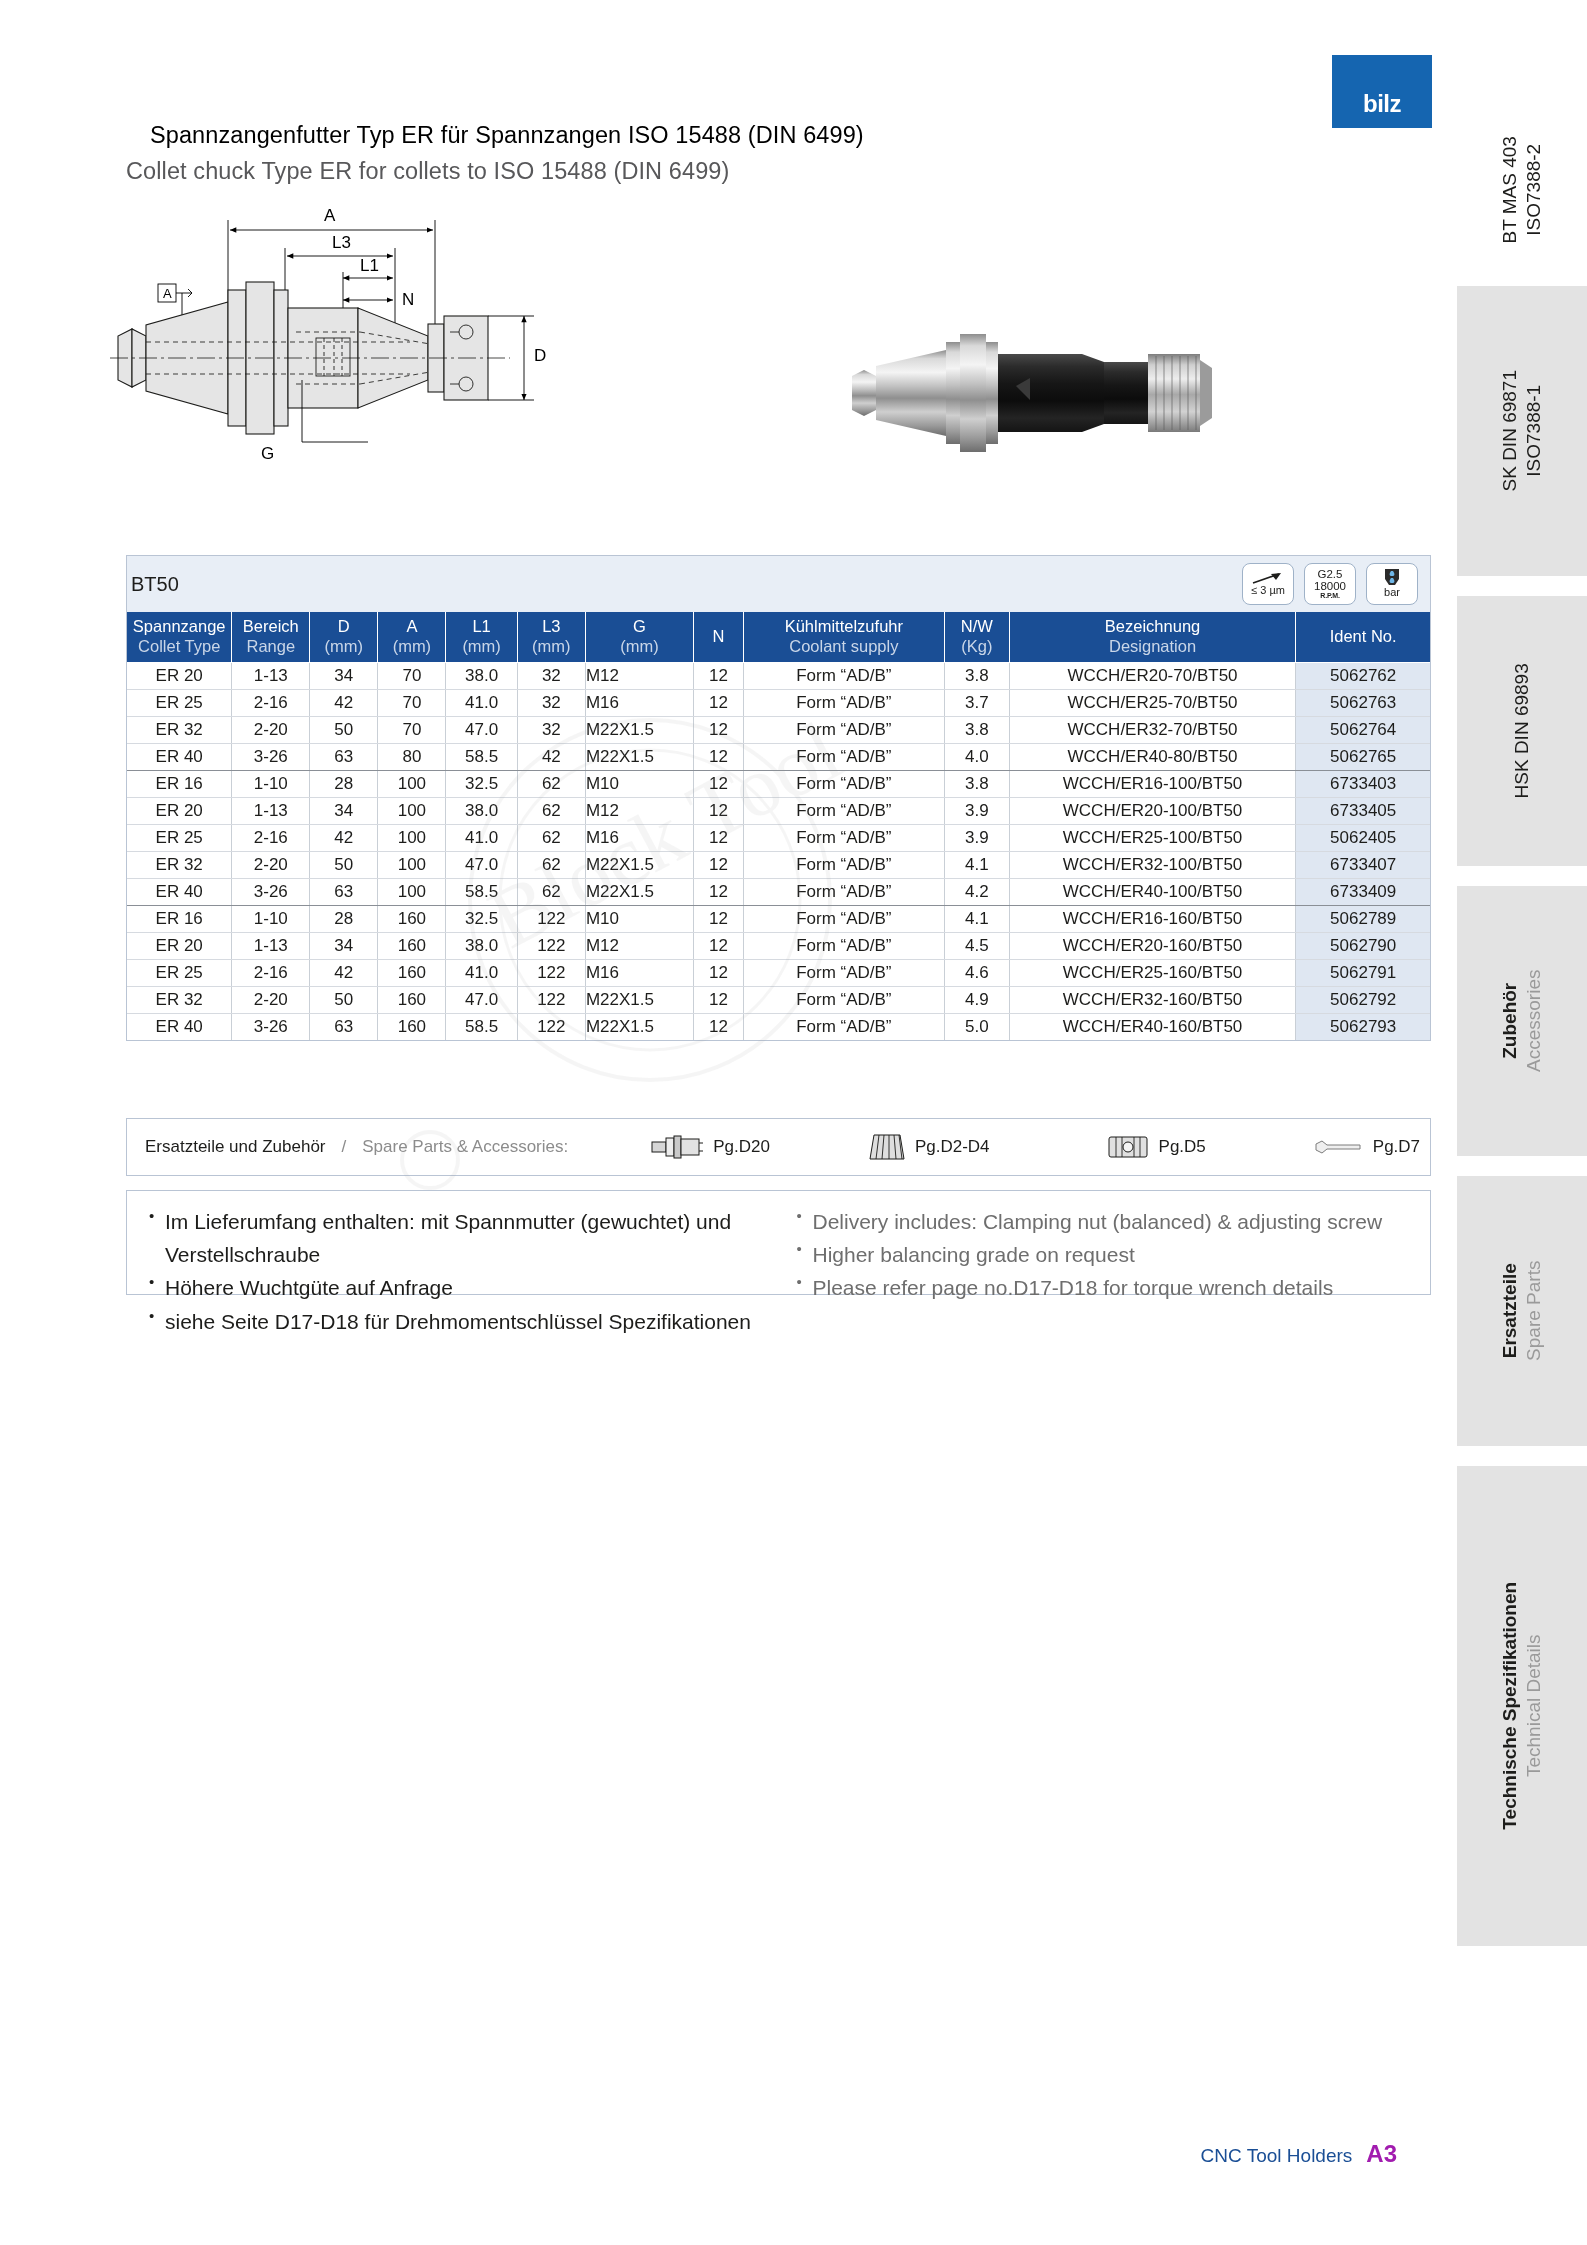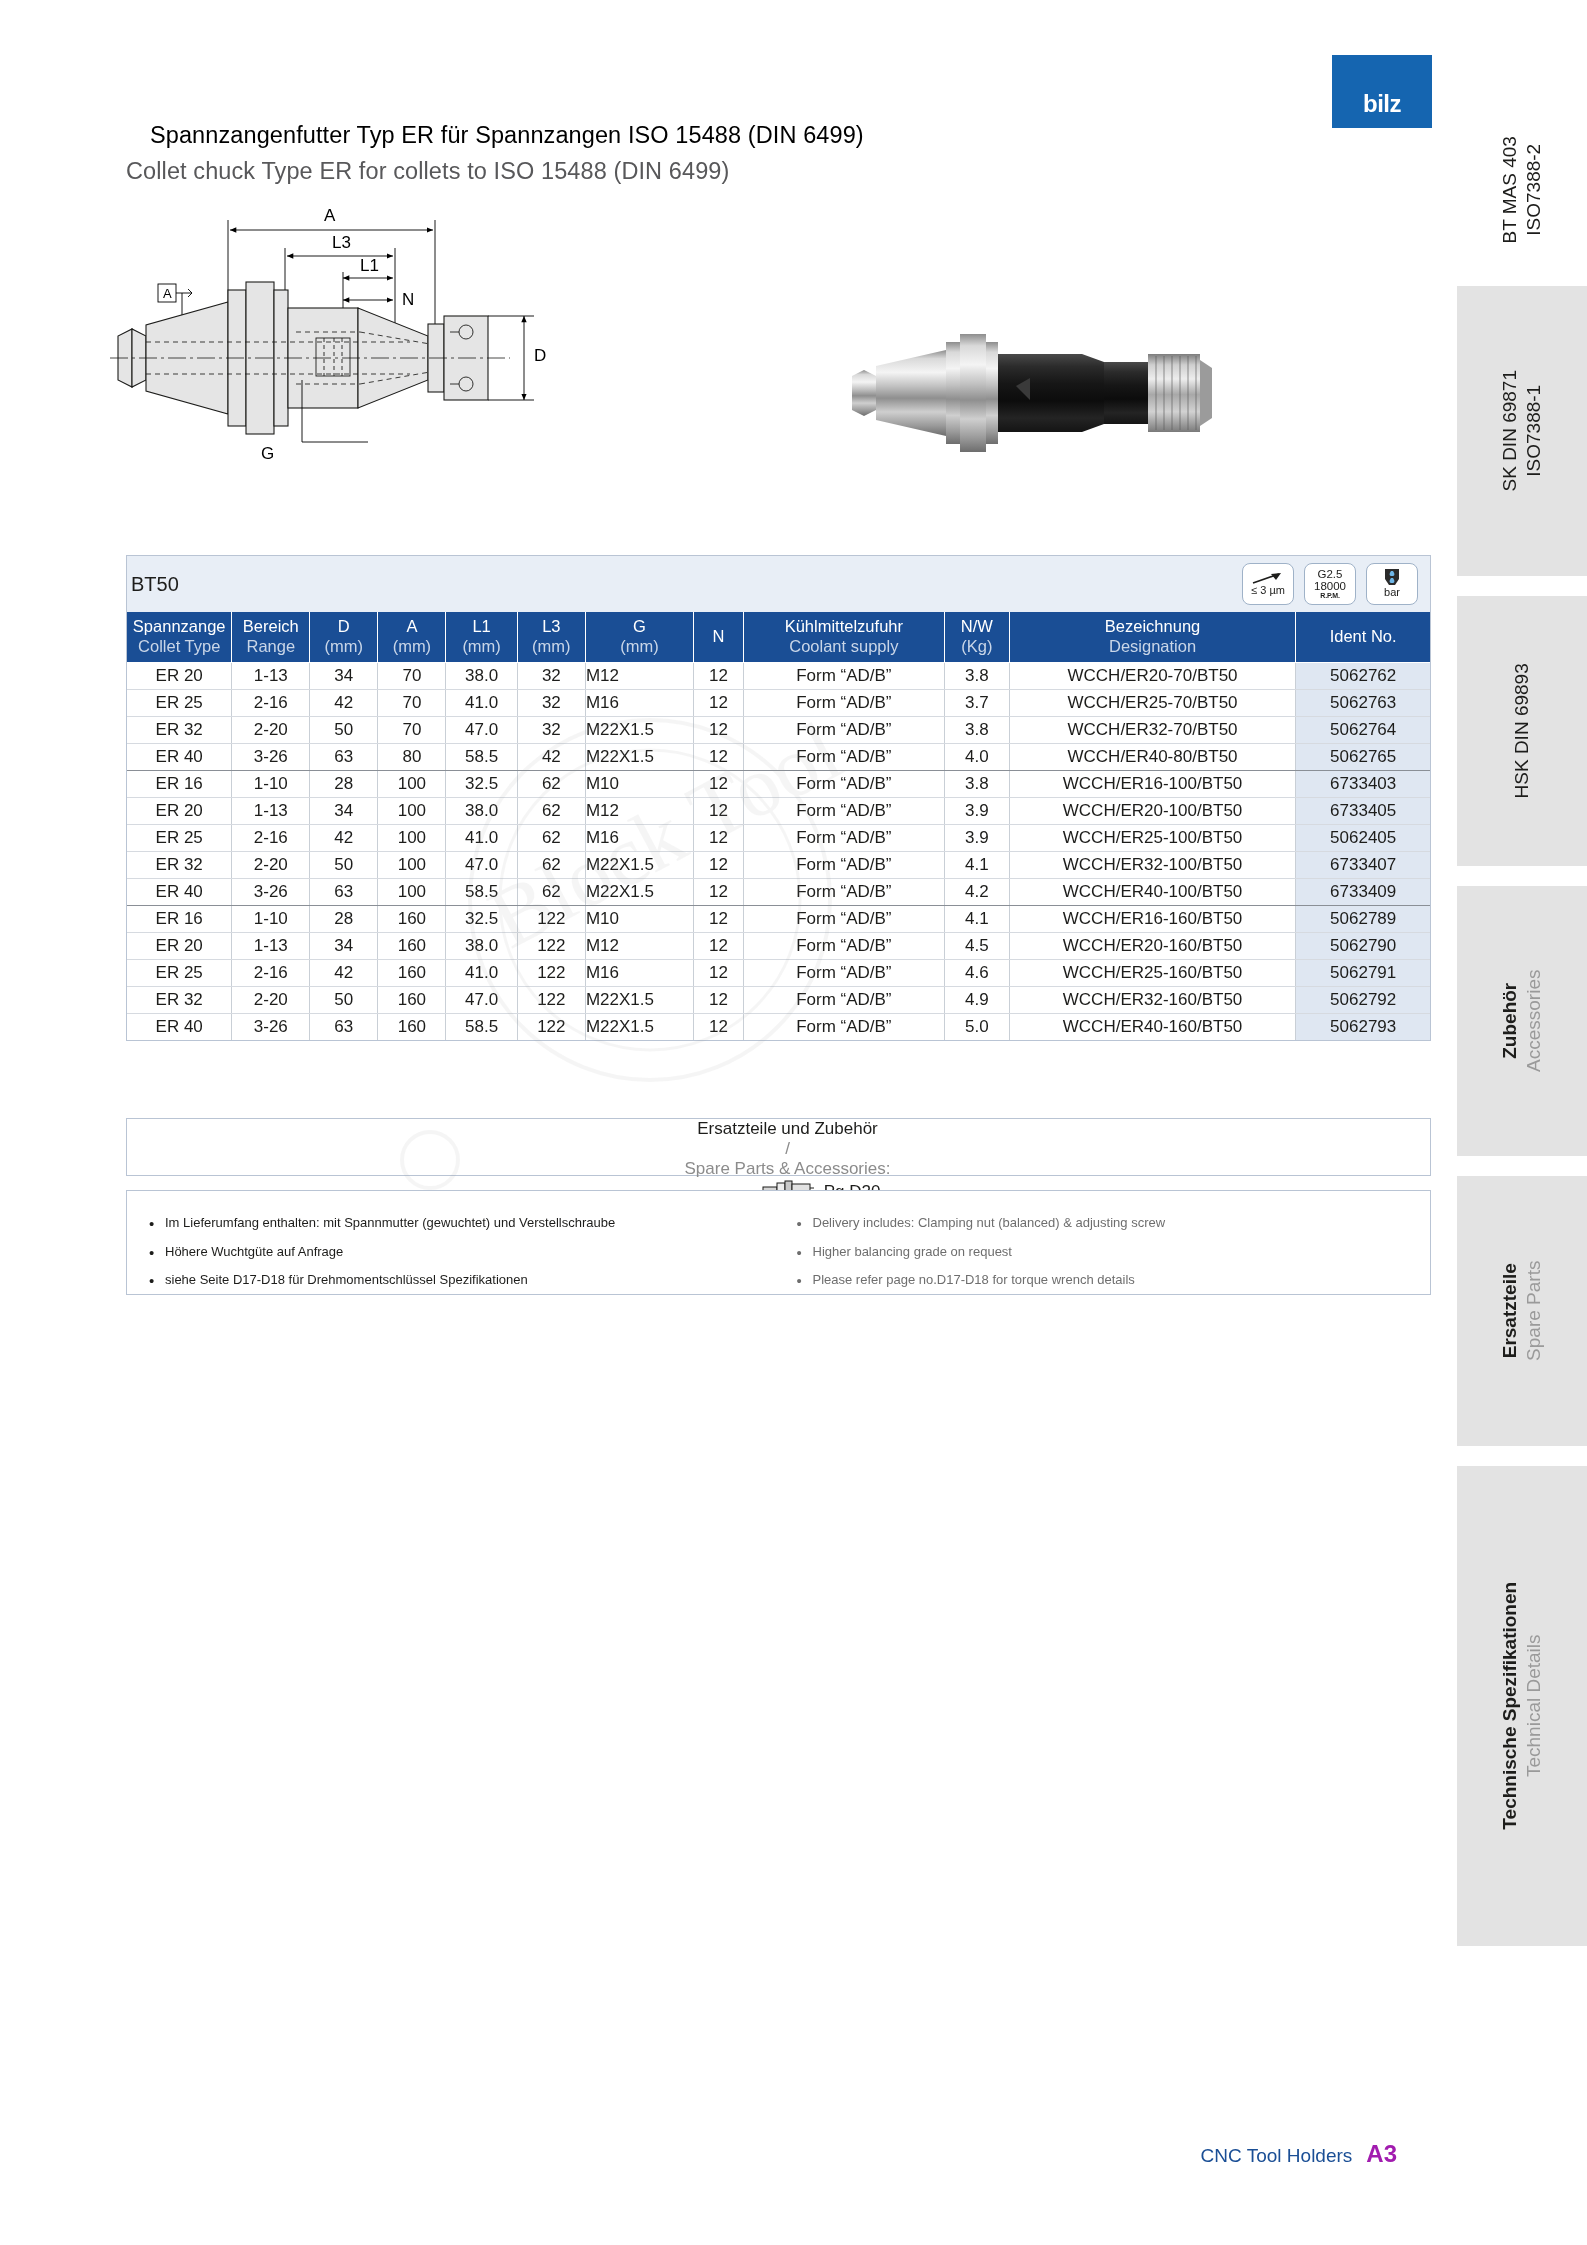--- a/index.html
+++ b/index.html
@@ -116,35 +116,35 @@
   col.c-n      { width:46px; }
   col.c-cool   { width:186px; }
   col.c-nw     { width:60px; }
   col.c-desig  { width:265px; }
   col.c-ident  { width:124px; }
 
   
   .spare {
     position:absolute; left:126px; top:1118px; width:1305px; height:58px;
     border:1px solid #b9c4d4; background:#fff;
-    display:flex; align-items:center; padding-left:18px; gap:0px;flex-direction:column;
+    display:flex; align-items:center; padding-left:18px; gap:16px;
   }
   .spare-label-de { font-size:17px; color:#1d1d1b; }
   .spare-label-en { font-size:17px; color:#8c8c8c; }
   .spare-item { display:flex; align-items:center; gap:9px; }
   .spare-item .pg { font-size:17px; color:#1d1d1b; }
 
   
   .notes {
     position:absolute; left:126px; top:1190px; width:1305px; height:105px;
     border:1px solid #b9c4d4; background:#fff; display:flex; padding:14px 0 0 0;
   }
   .notes-col { width:50%; padding-left:22px; }
   .notes-col.en { padding-left:18px; }
-  .note { font-size:13px; line-height:1.58; color:#1d1d1b; position:relative; padding-left:16px;margin-top:8px; }
+  .note { font-size:21px; line-height:1.58; color:#1d1d1b; position:relative; padding-left:16px; }
   .note:before {
     content:"\2022"; position:absolute; left:0; top:-1px; font-size:15px;
   }
   .notes-col.en .note { color:#6e6e6e; }
   .notes-col.en .note:before { color:#6e6e6e; }
 
   
   .footer { position:absolute; right:60px; bottom:77px; display:flex; align-items:baseline; gap:14px; }
   .footer-txt { font-size:19px; color:#1a4e95; }
   .footer-pg { font-size:24px; color:#a21caf; font-weight:bold; }

